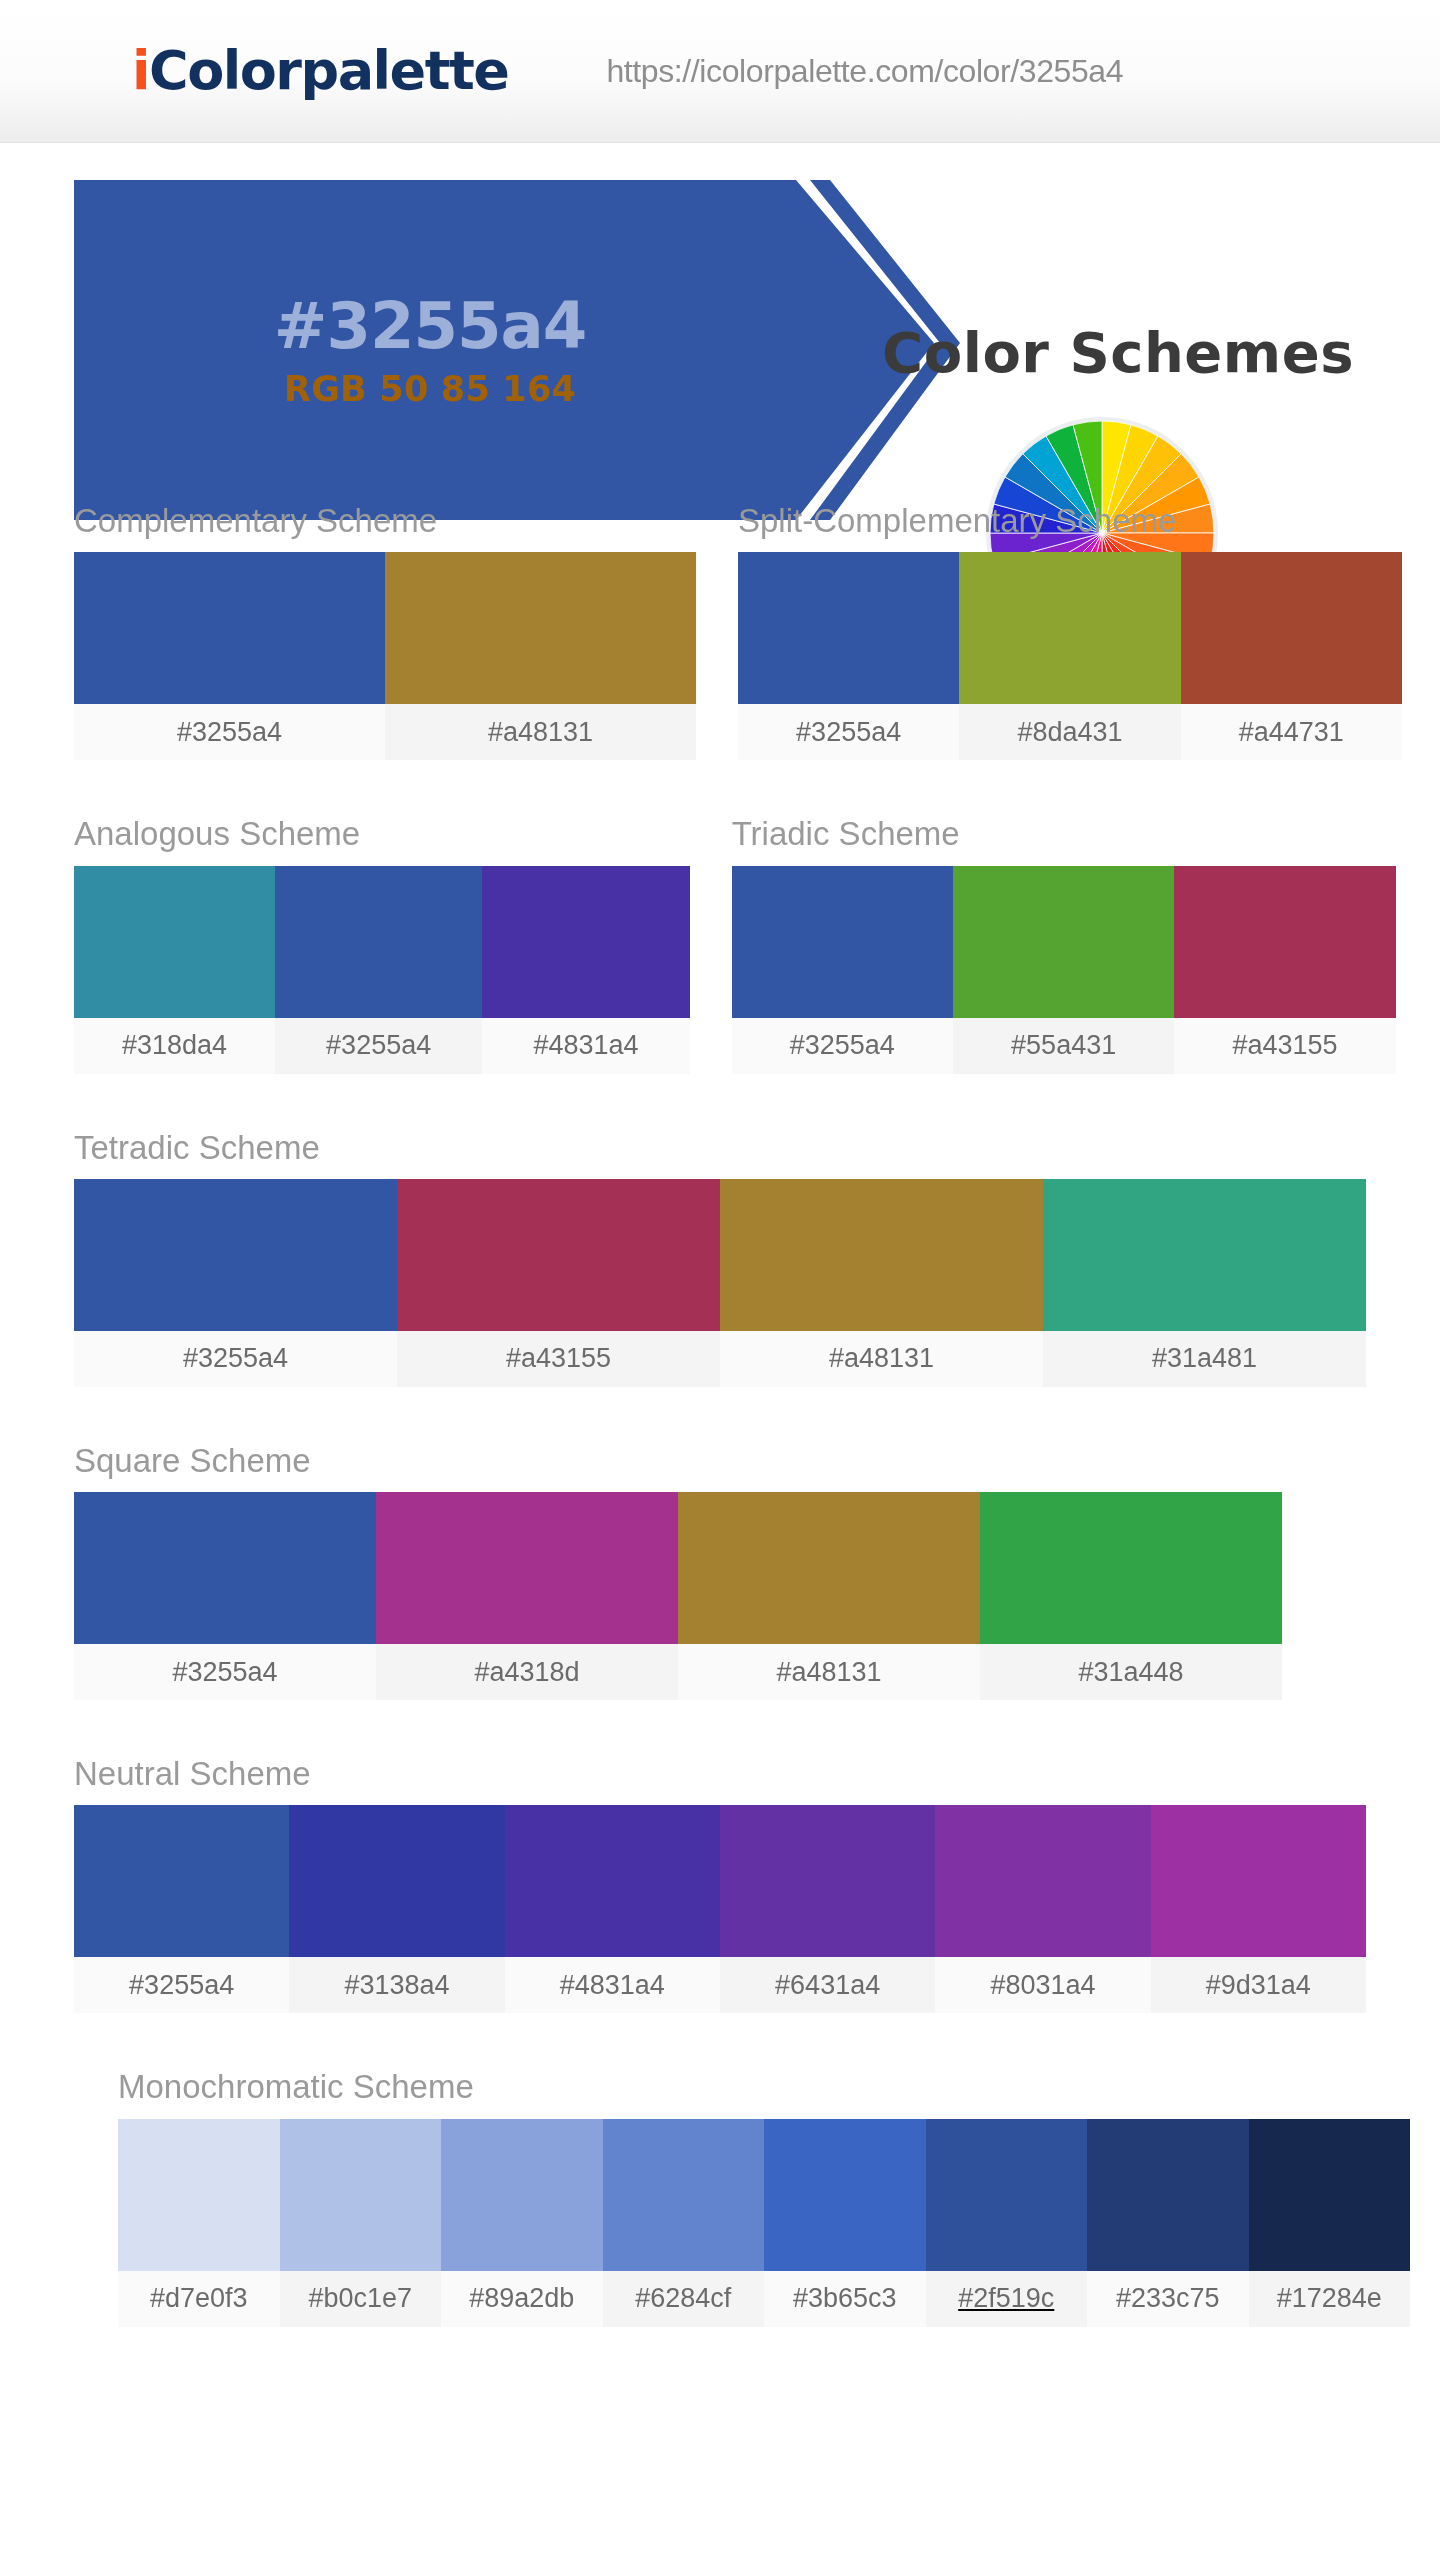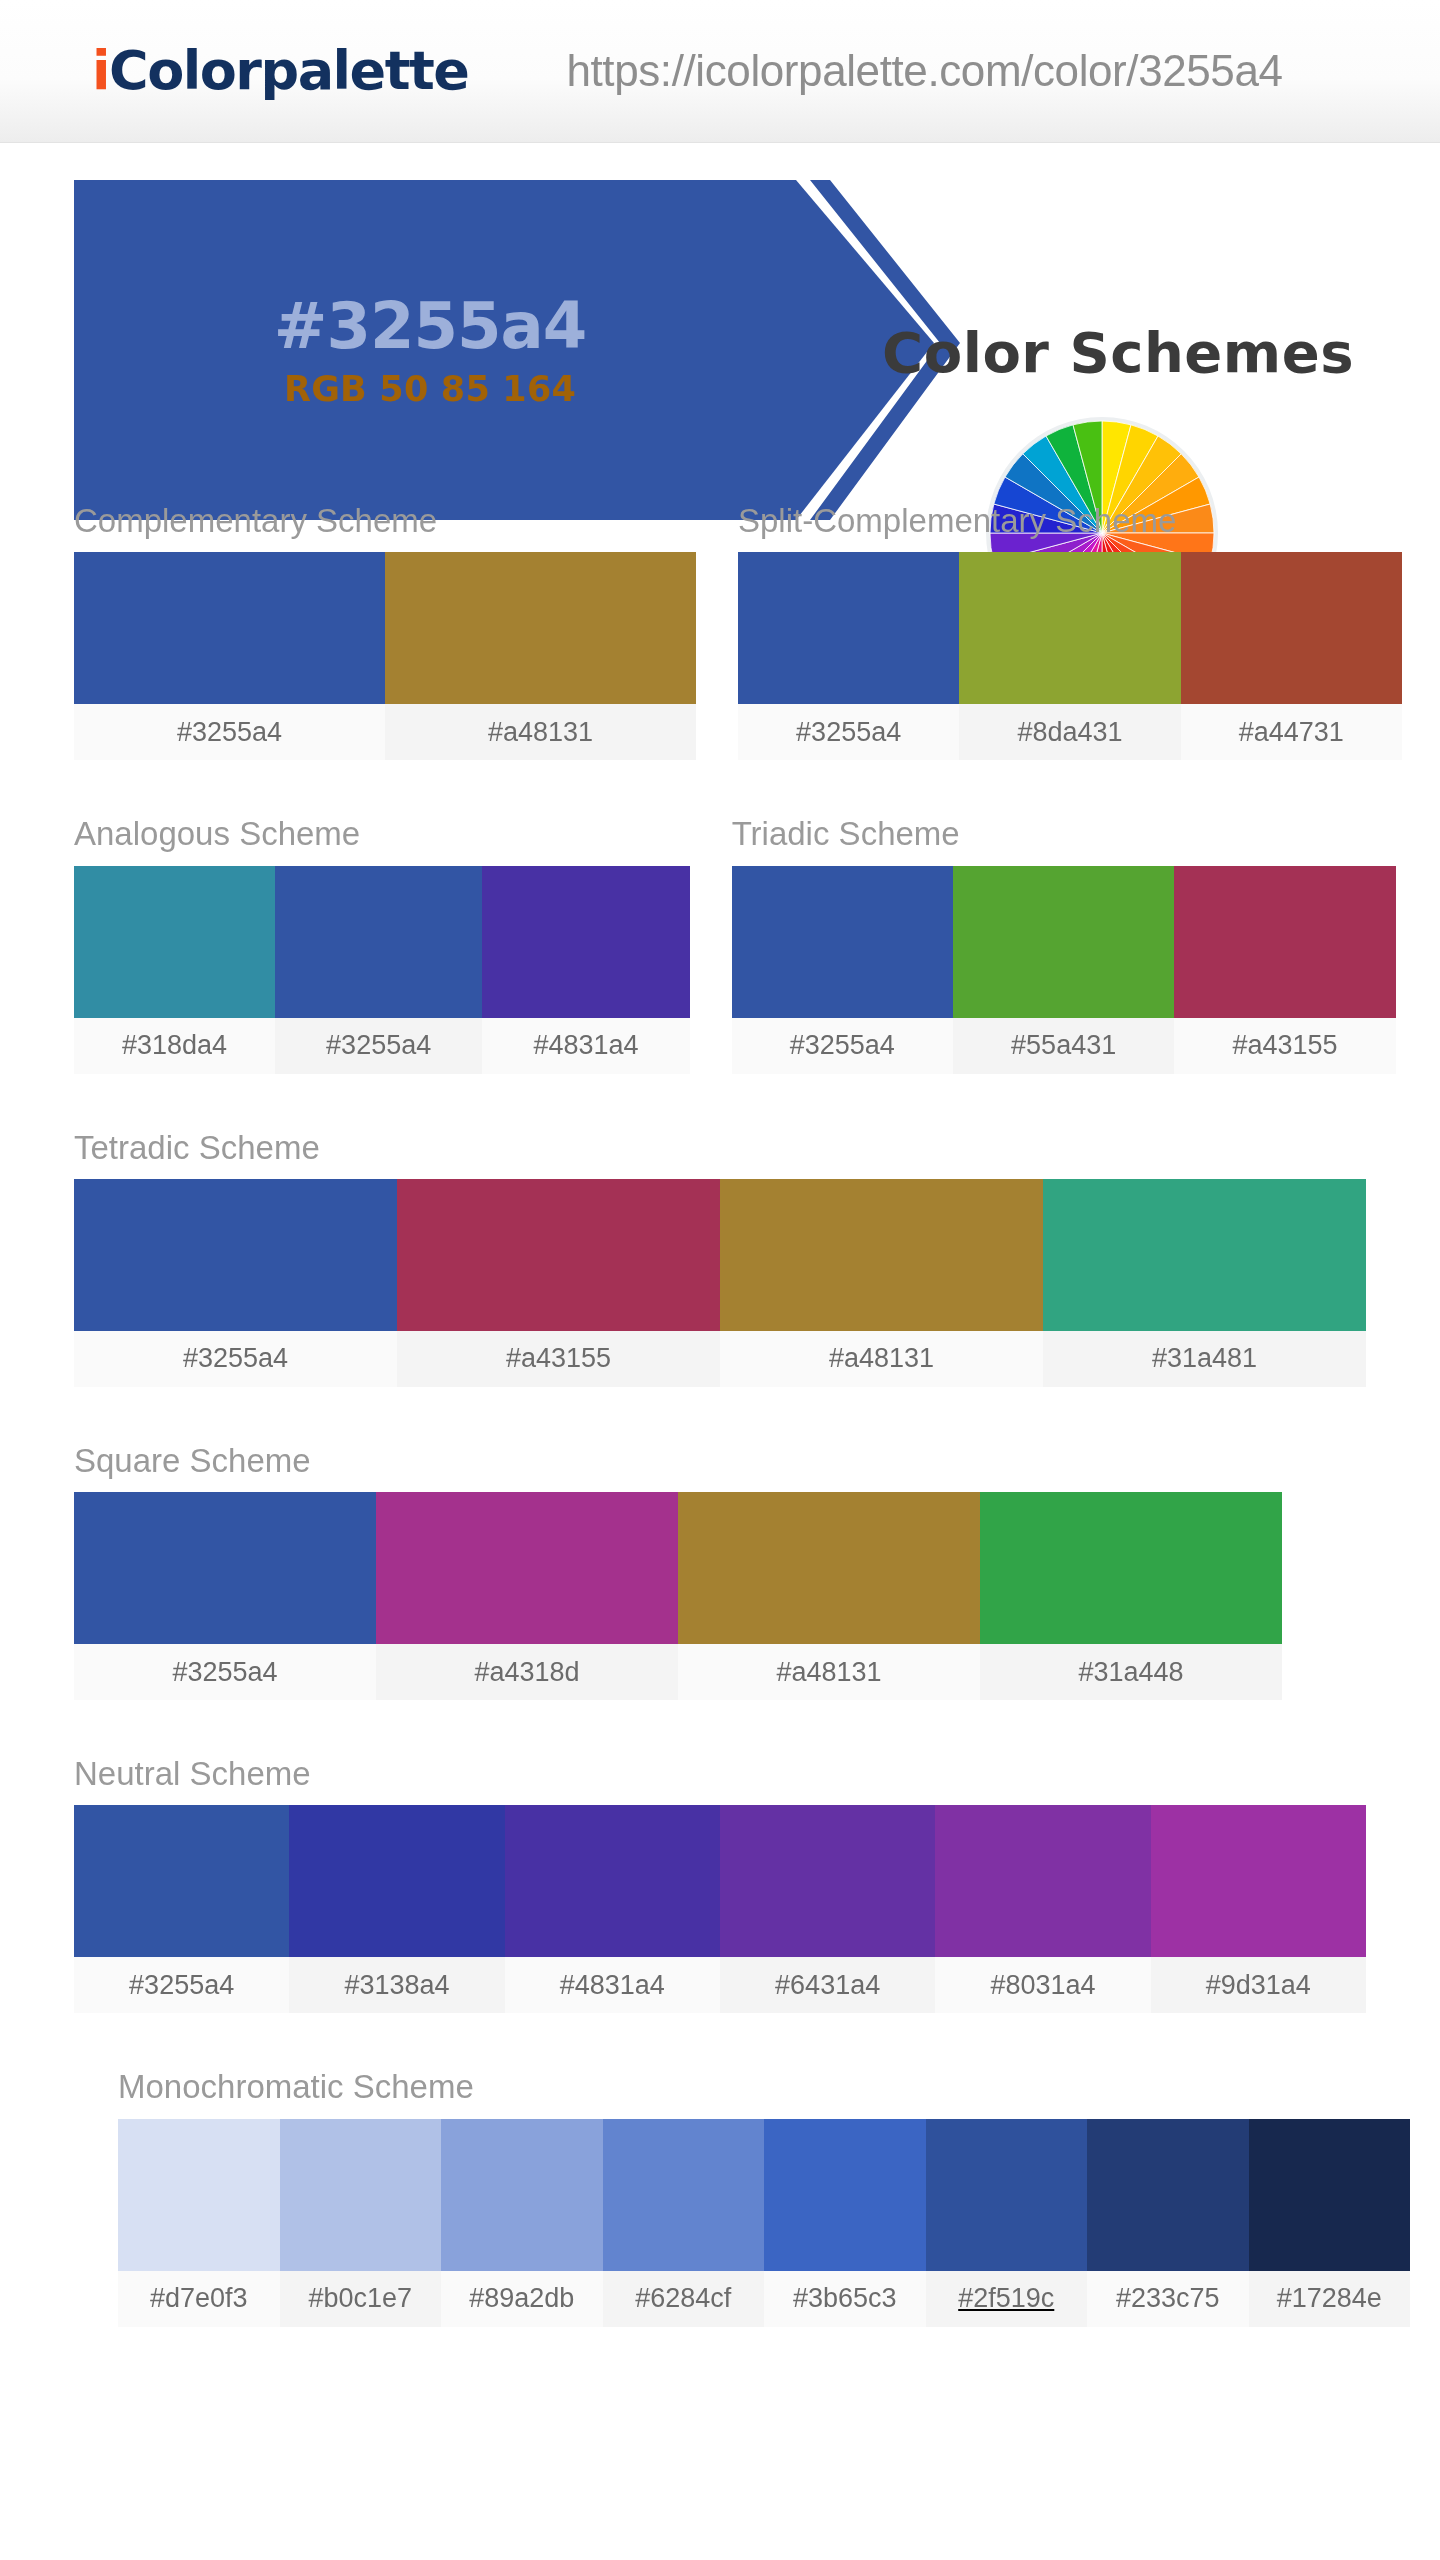--- a/index.html
+++ b/index.html
@@ -19,35 +19,36 @@
 
   
   .header {
     position: relative;
     width: 1440px;
     height: 143px;
     background: linear-gradient(180deg, #ffffff 0%, #fcfcfc 55%, #ededed 100%);
     border-bottom: 1px solid #e3e3e3;
     display: flex;
     align-items: center;
+    padding-left: 40px;
   }
   .brand {
     margin-left: 92px;
     font-size: 54px;
     font-weight: 700;
     letter-spacing: -1.5px;
     color: #13315f;
     font-family: "DejaVu Sans", sans-serif;
     white-space: nowrap;
     line-height: 1;
   }
   .brand .i { color: #f4511e; }
   .url {
     margin-left: 98px;
-    font-size: 44px;
+    font-size: 32px;
     color: #8e8e8e;
     font-family: "Liberation Sans", sans-serif;
     letter-spacing: -0.4px;
     white-space: nowrap;
   }
 
   
   .hero {
     position: relative;
     height: 360px;

